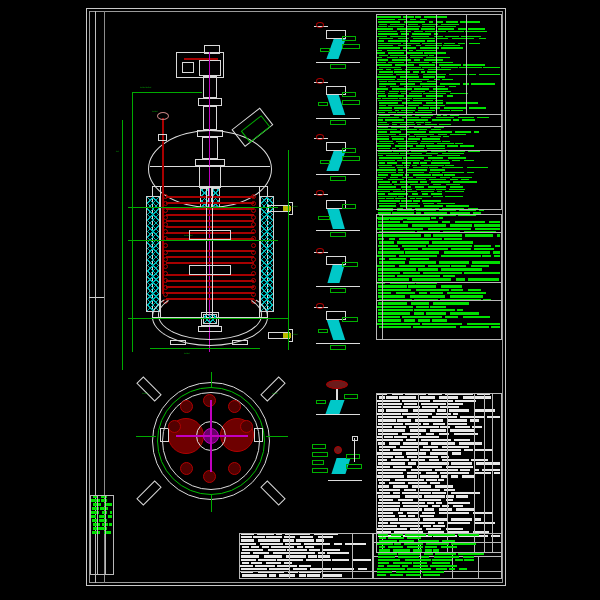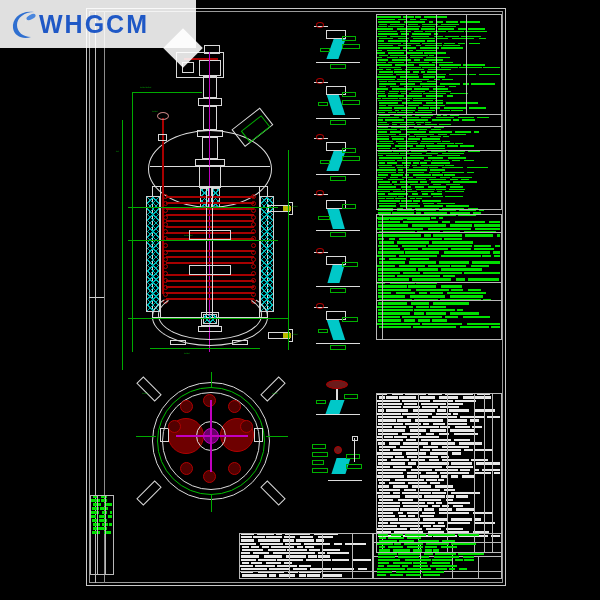--- a/index.html
+++ b/index.html
@@ -1710,24 +1710,14 @@
         <span class="seg" style="left: 13.6481px; width: 7.34877px; height: 3px;"></span>
       </div>
     </div>
   <div class="grid" style="left:90px;top:495px;width:24px;height:80px;"></div>
   <div class="vline" style="left:97px;top:495px;height:80px;"></div>
   <div class="vline" style="left:105px;top:495px;height:80px;"></div>
 
   <div class="gv" style="left:122px;top:120px;height:250px;"></div>
   <div class="gtxt" style="left:116px;top:150px;">▭</div>
 
-  <div class="wm">
-    <div class="logo">
-      <svg width="34" height="34" viewBox="0 0 34 34" aria-hidden="true">
-        <path d="M26 5 C12 3 4 12 5 21 C6 29 15 33 23 30 C15 30 9 25 9 18 C9 11 16 5 26 5 Z" fill="#2f6fd0"></path>
-        <path d="M24 7 C20 9 17 13 17 17 C17 12 20 8 24 7 Z" fill="#ffffff"></path>
-        <ellipse cx="23" cy="10" rx="5" ry="2.4" fill="#4a86dd" transform="rotate(-28 23 10)"></ellipse>
-      </svg>
-    </div>
-    <div class="brand">WHGCM</div>
-  </div>
 
 </div>
 
 </body></html>

